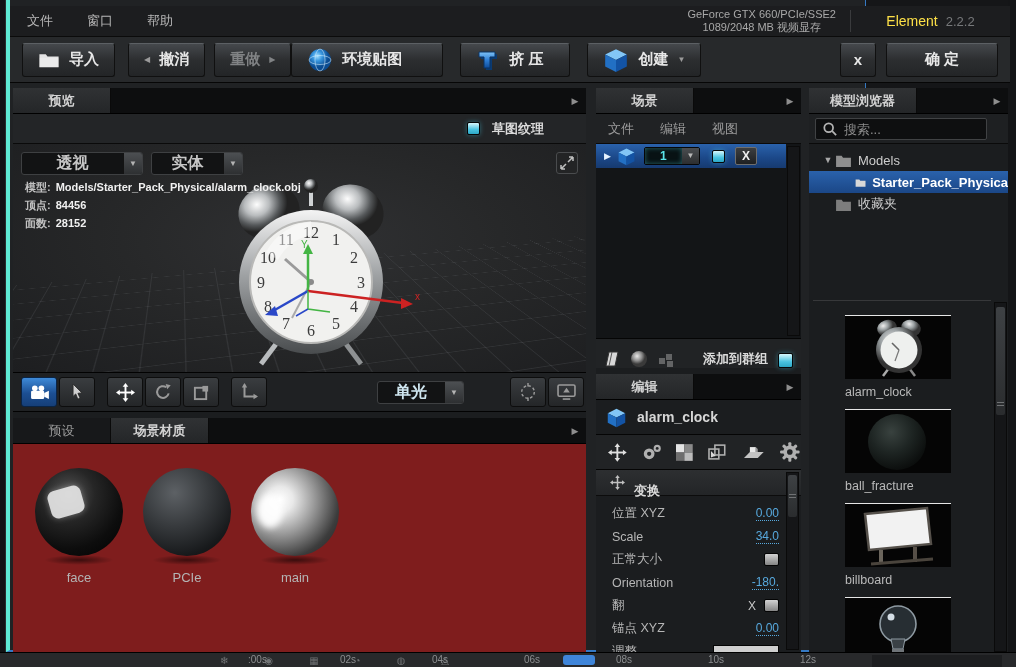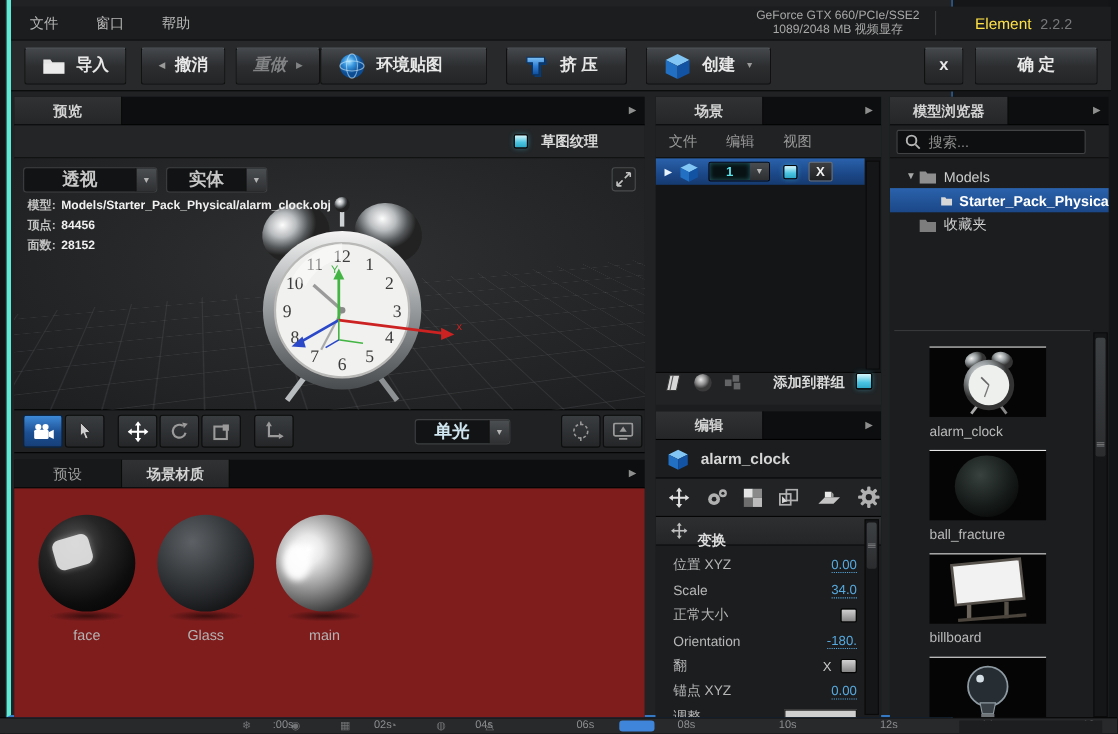--- a/index.html
+++ b/index.html
@@ -27,21 +27,21 @@
   .gpu { margin-left:auto; text-align:center; color:#a8a8a8; font-size:11px; line-height:13px; padding-right:14px; }
   .brand { width:160px; border-left:1px solid #3a3b3d; height:22px; display:flex; align-items:center; justify-content:center; gap:8px; }
   .brand .nm { color:#fde047; font-size:14px; } .brand .ver { color:#77797b; font-size:13px; }
 
   
   .tbar { position:absolute; left:0; top:37px; width:1000px; height:46px; background:#27292b;
           border-bottom:1px solid #060606; display:flex; align-items:center; }
   .btn { height:34px; border-radius:3px; border:1px solid #101010; border-top-color:#5c6064;
          background:linear-gradient(#45484c,#2c2e30 50%,#232527);
          color:#e8e8e8; font-weight:bold; font-size:15px; display:flex; align-items:center; gap:9px; padding:0 15px; }
-  .btn .dim { color:#818385;font-style:italic; }
+  .btn .dim { color:#818385; }
   .caret-s { font-size:8px; color:#9a9a9a; }
 
   
   .panel { position:absolute; top:88px; height:564px; background:#1b1d1f; }
   .tabbar { position:absolute; left:0; right:0; top:0; height:26px; background:#0d0e0f; border-bottom:1px solid #000; display:flex; }
   .tab { width:98px; display:flex; align-items:center; justify-content:center; font-size:13px; font-weight:bold;
          color:#d2d2d2; background:linear-gradient(#303234,#242628); border-right:1px solid #0a0a0a; }
   .tab.off { background:#17181a; color:#9c9c9c; font-weight:normal; }
   .expander { margin-left:auto; width:22px; display:flex; align-items:center; justify-content:center; color:#8e8e8e; font-size:9px; }
   .subbar { position:absolute; left:0; right:0; top:26px; height:30px; background:#232527; border-bottom:1px solid #0a0a0a; }
@@ -96,21 +96,21 @@
           background:linear-gradient(#2a62ac,#1b4787 60%,#163a70); }
   .srow .tri { color:#e8f4ff; font-size:9px; margin:0 6px 0 8px; }
   .grp-dd { width:56px; height:18px; margin-left:8px; display:flex; border:1px solid #060606; border-radius:2px; overflow:hidden; }
   .grp-val { flex:1; background:#081214; color:#5ae4ea; font-size:12px; font-weight:bold; text-align:center; line-height:16px;
              box-shadow:inset 0 0 5px rgba(80,225,235,.4); }
   .grp-caret { width:17px; background:linear-gradient(#4a4d50,#2c2e30); color:#b8b8b8; font-size:8px; text-align:center; line-height:16px; }
   .xbtn { width:22px; height:18px; margin-left:10px; border:1px solid #6e6e6e; border-radius:2px;
           background:linear-gradient(#3c3e40,#1e2022); color:#f0f0f0; font-weight:bold; font-size:12px;
           display:flex; align-items:center; justify-content:center; }
   .addrow { position:absolute; left:0; top:250px; width:205px; height:30px; background:#212325;
-            border-top:1px solid #050505; display:flex; align-items:flex-start; }
+            border-top:1px solid #050505; display:flex; align-items:flex-end; }
   .addrow .lbl { color:#dadada; font-size:13px; font-weight:bold; margin-left:auto; }
   .e-tabs { position:absolute; left:0; top:286px; width:205px; height:26px; background:#0d0e0f; border-bottom:1px solid #000; display:flex; }
   .objrow { position:absolute; left:0; top:312px; width:205px; height:34px; background:#1b1d1f;
             display:flex; align-items:center; gap:10px; padding-left:10px; }
   .objrow .nm { color:#d6d6d6; font-size:14px; font-weight:bold; }
   .ibar { position:absolute; left:0; top:346px; width:205px; height:36px; background:#212325;
           border-top:1px solid #050505; border-bottom:1px solid #050505; display:flex; align-items:center; gap:15px; padding-left:12px; }
   .props { position:absolute; left:0; top:382px; width:205px; height:182px; background:#1b1d1f; overflow:hidden; }
   .sechdr { height:26px; background:linear-gradient(#2d2f31,#232527); border-bottom:1px solid #0c0c0c;
             display:flex; align-items:center; gap:9px; padding-left:14px; }
@@ -432,21 +432,21 @@
           </div>
         <div class="expander">▶</div>
       </div>
       <div class="mats">
         <div class="mat" style="left:12px; top:24px">
           <div class="sph sph-face"></div>
           <div class="nm">face</div>
         </div>
         <div class="mat" style="left:120px; top:24px">
           <div class="sph sph-glass"></div>
-          <div class="nm">Glass</div>
+          <div class="nm">PCIe</div>
         </div>
         <div class="mat" style="left:228px; top:24px">
           <div class="sph sph-main"></div>
           <div class="nm">main</div>
         </div>
       </div>
     </div>
 
     <div class="panel p-mid">
       <div class="tabbar">

